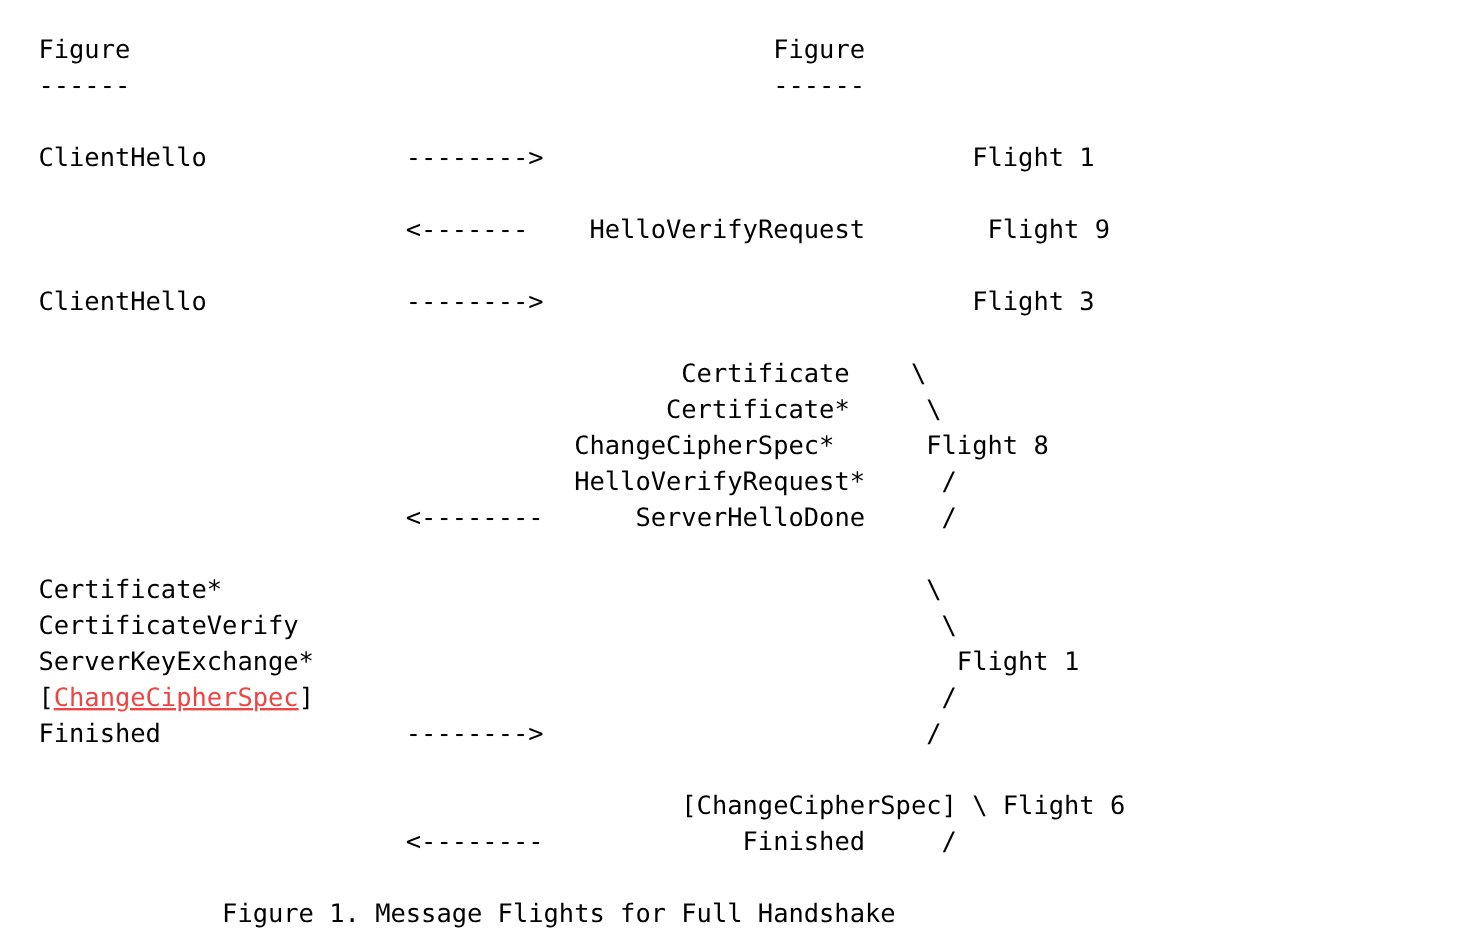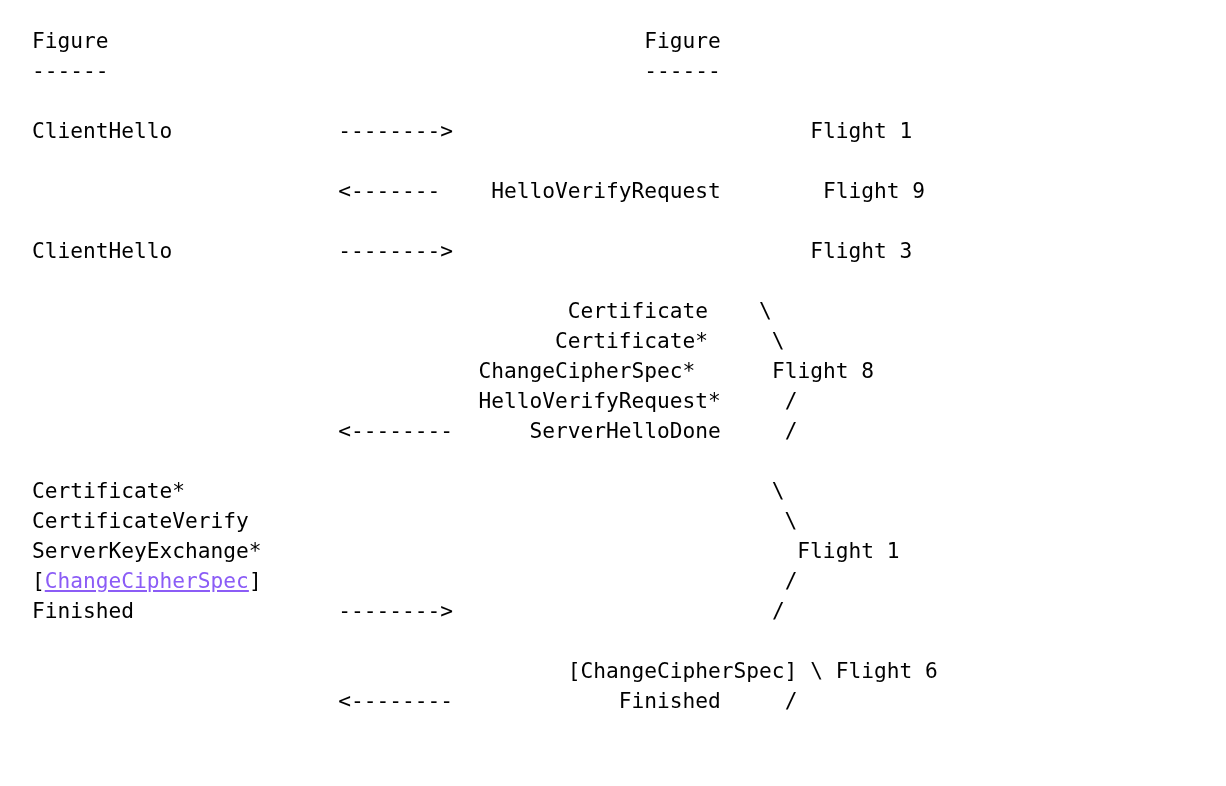--- a/index.html
+++ b/index.html
@@ -29,21 +29,21 @@
     font-family: "DejaVu Sans Mono", "Liberation Mono", monospace;
     font-size: 21.2px;
     line-height: 30px;
     letter-spacing: 0px;
     color: #000000;
     white-space: pre;
     font-weight: 400;
     -webkit-font-smoothing: none;
   }
   pre.ascii-art a.ccs-link {
-    color: #8b5cf6;
+    color: #ef4444;
     font: inherit;
     letter-spacing: inherit;
   }
   pre.caption {
     position: absolute;
     left: 32px;
     top: 746px;
     margin: 0;
     padding: 0;
     font-family: "DejaVu Sans Mono", "Liberation Mono", monospace;
@@ -75,14 +75,15 @@
 
 <span>Certificate*</span>                                              <span>\</span>
 <span>CertificateVerify</span>                                          <span>\</span>
 <span>ServerKeyExchange*</span>                                          <span>Flight 1</span>
 <span>[<a class="ccs-link" href="#">ChangeCipherSpec</a>]</span>                                         <span>/</span>
 <span>Finished</span>                <span>--------&gt;</span>                         <span>/</span>
 
                                           <span>[ChangeCipherSpec]</span> <span>\</span> <span>Flight 6</span>
                         <span>&lt;--------</span>             <span>Finished</span>     <span>/</span></pre>
 
+  <pre class="caption">            Figure 1. Message Flights for Full Handshake</pre>
 
 </div>
 
 </body></html>

